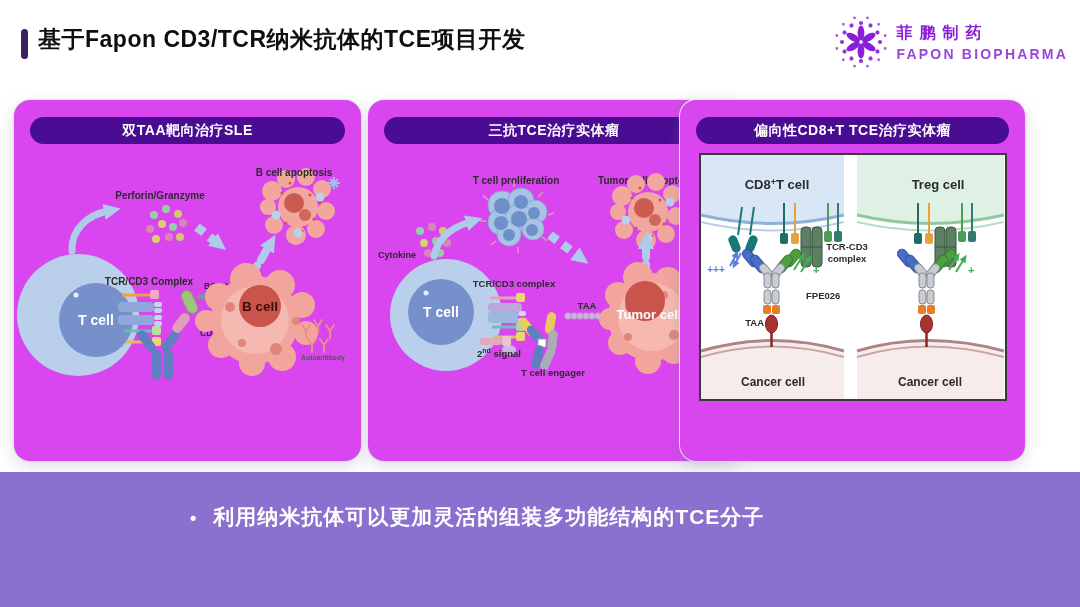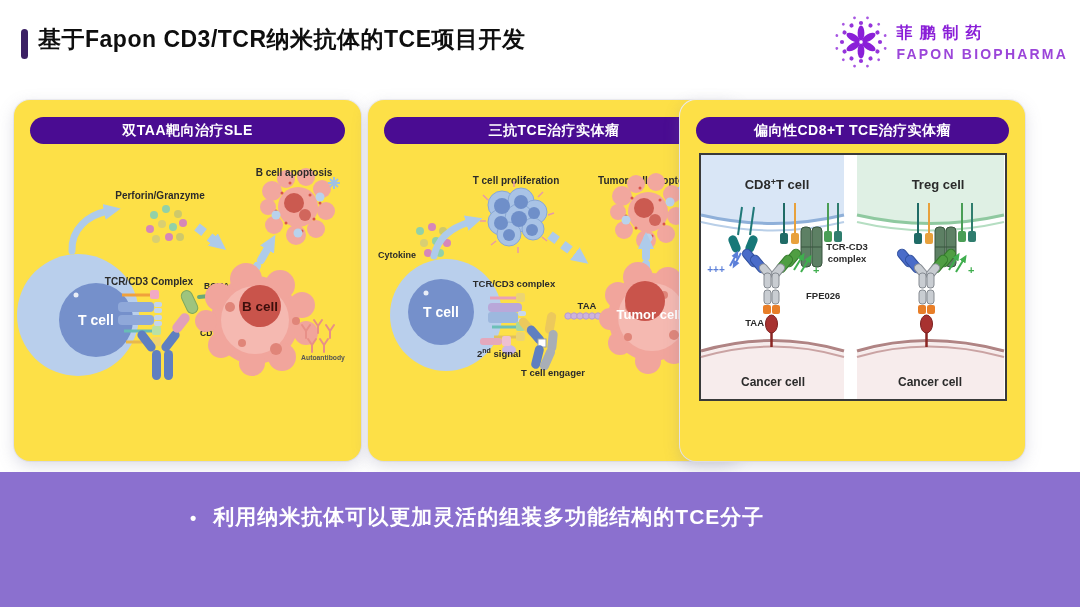--- a/index.html
+++ b/index.html
@@ -6,21 +6,21 @@
   .slide{position:relative;width:1080px;height:607px;background:#ffffff;overflow:hidden;
          font-family:"Liberation Sans","DejaVu Sans",sans-serif;}
   
   .title-mark{position:absolute;left:21px;top:29px;width:7px;height:30px;background:#3b2064;border-radius:3.5px;}
   .page-title{position:absolute;left:38px;top:24px;font-size:23px;font-weight:bold;color:#0e0e0e;letter-spacing:.5px;}
   .logo{position:absolute;right:12px;top:13px;display:flex;align-items:center;gap:7px;}
   .logo-text{display:flex;flex-direction:column;align-items:flex-start;}
   .logo-cn{font-family:"DejaVu Serif","Liberation Serif",serif;font-size:16px;font-weight:bold;color:#8a1fd8;letter-spacing:7px;white-space:nowrap;}
   .logo-en{font-size:14px;font-weight:bold;color:#9b45d9;letter-spacing:2.2px;margin-top:2px;white-space:nowrap;}
   
-  .card{position:absolute;top:100px;height:361px;background:#fde047;border-radius:16px;
+  .card{position:absolute;top:100px;height:361px;background:#d946ef;border-radius:16px;
         box-shadow:0 5px 16px rgba(120,120,150,.25), 0 0 0 1px #f1f1f4;}
   .card1{left:14px;width:347px;}
   .card2{left:368px;width:372px;}
   .card3{left:680px;width:345px;}
   .pill{position:absolute;left:16px;right:16px;top:17px;height:27px;background:#4a0c92;border-radius:14px;
         color:#fff;font-size:14px;font-weight:bold;display:flex;align-items:center;justify-content:center;letter-spacing:.5px;}
   .diagram{position:absolute;left:0;top:45px;}
   svg text{font-family:"Liberation Sans","DejaVu Sans",sans-serif;}
   .lbl{font-weight:bold;fill:#2b2b2b;}
   .wlbl{font-weight:bold;fill:#ffffff;}

